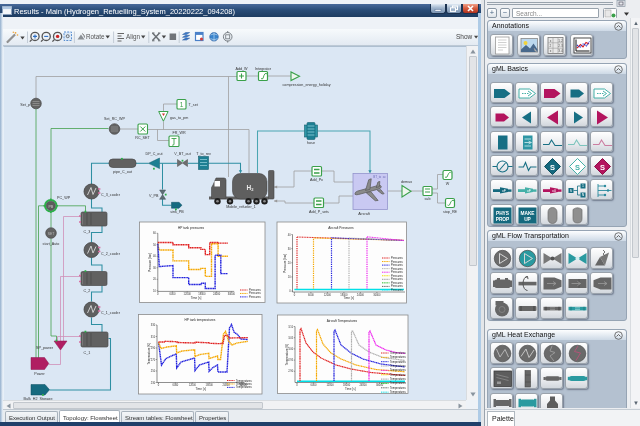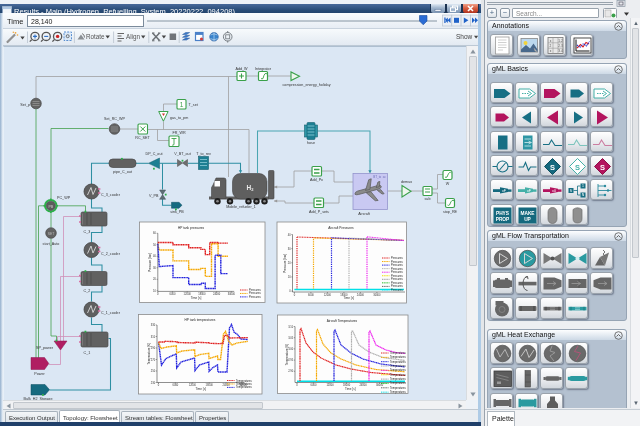--- a/index.html
+++ b/index.html
@@ -72,38 +72,20 @@
             <rect x="3.5" y="3.8" width="5" height="3.6" fill="#9fb4cc" stroke="#fff" stroke-width="1"></rect>
           </svg>
         </div>
   <div class="wbtn" id="bclo">
           <svg width="15" height="9" viewBox="0 0 15 9">
             <path d="M5 2 L10 7 M10 2 L5 7" stroke="#fff" stroke-width="1.6"></path>
           </svg>
         </div>
  </div>
 
- <div id="trow" class="abs">
-  <span class="lab">Time</span>
-  <div id="tinput">28,140</div>
-  <svg class="abs" style="left:0;top:0" width="475" height="16" viewBox="0 0 475 16">
-    <line x1="144" y1="8" x2="434" y2="8" stroke="#a9b4bf" stroke-width="1.3"></line>
-    <path d="M416.5 2.5 h7.5 v5.5 l-3.75 3.8 l-3.75 -3.8 z" fill="#2a6cd4" stroke="#1d4d9b" stroke-width="0.6"></path>
-    <g fill="#1f62c8">
-      <rect x="439.5" y="2" width="9.3" height="11" fill="#eaeff6" stroke="#bac5d2" stroke-width="0.7"></rect>
-      <rect x="448.8" y="2" width="9.3" height="11" fill="#eaeff6" stroke="#bac5d2" stroke-width="0.7"></rect>
-      <rect x="458.1" y="2" width="9.3" height="11" fill="#eaeff6" stroke="#bac5d2" stroke-width="0.7"></rect>
-      <rect x="467.4" y="2" width="9.3" height="11" fill="#eaeff6" stroke="#bac5d2" stroke-width="0.7"></rect>
-      <path d="M441.3 4.6 v5.4 h1.3 v-5.4 z M447.5 4.6 v5.4 l-3 -2.7 z M444.8 4.6 v5.4 l-3 -2.7 z"></path>
-      <rect x="451" y="4.8" width="5" height="5"></rect>
-      <path d="M460.8 4.4 l4.6 2.9 l-4.6 2.9 z"></path>
-      <path d="M469 4.6 l3 2.7 l-3 2.7 z M472 4.6 l3 2.7 l-3 2.7 z"></path>
-    </g>
-  </svg>
- </div>
 
  <div id="toolbar" class="abs">
   <svg class="abs" style="left:0;top:1px" width="475" height="15" viewBox="0 0 475 15">
 
    <path d="M4 12.5 L12 4.5" stroke="#777" stroke-width="2"></path>
    <path d="M4 12.5 L12 4.5" stroke="#b9b9b9" stroke-width="0.8"></path>
    <circle cx="12.5" cy="2.8" r="0.9" fill="#f0a234"></circle>
           <circle cx="14.5" cy="5" r="0.8" fill="#f0a234"></circle>
           <circle cx="10.3" cy="2.2" r="0.7" fill="#f0a234"></circle>
    <path d="M17.3 6.5 h4.4 l-2.2 3 z" fill="#444"></path>

